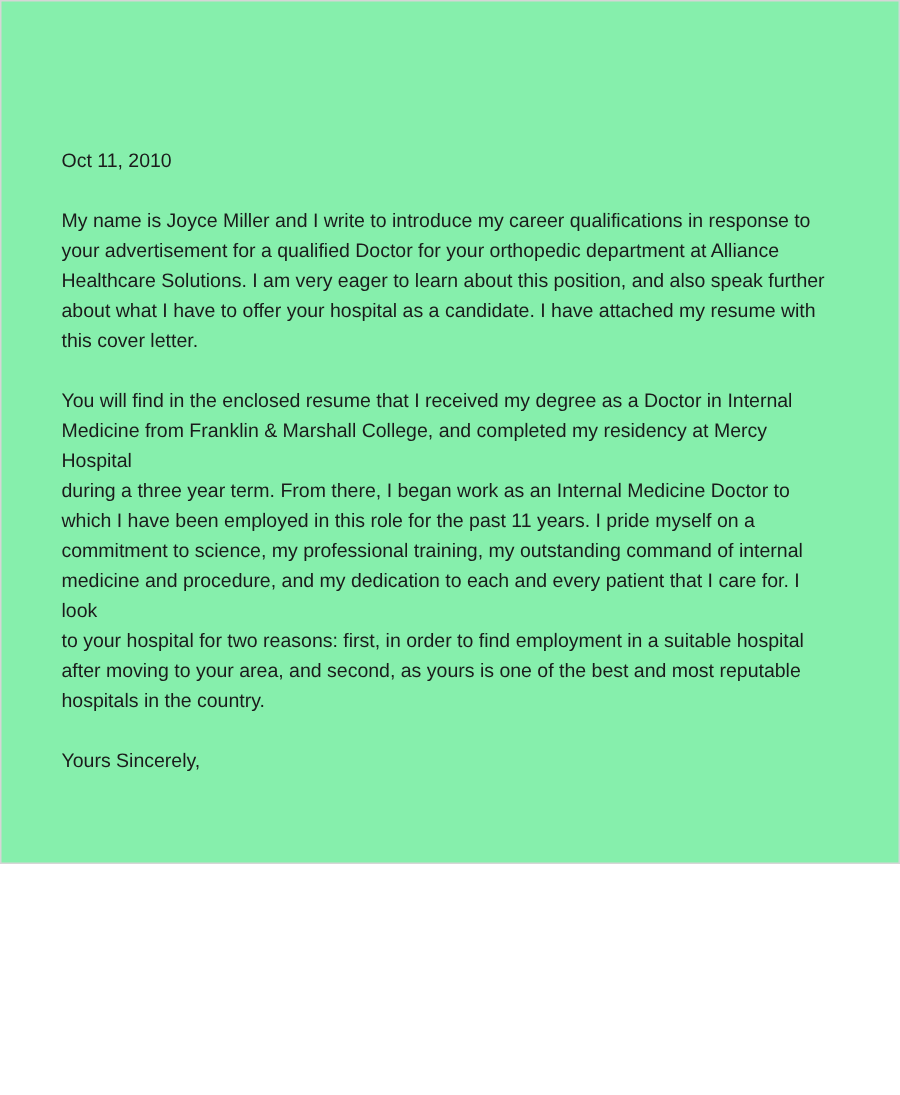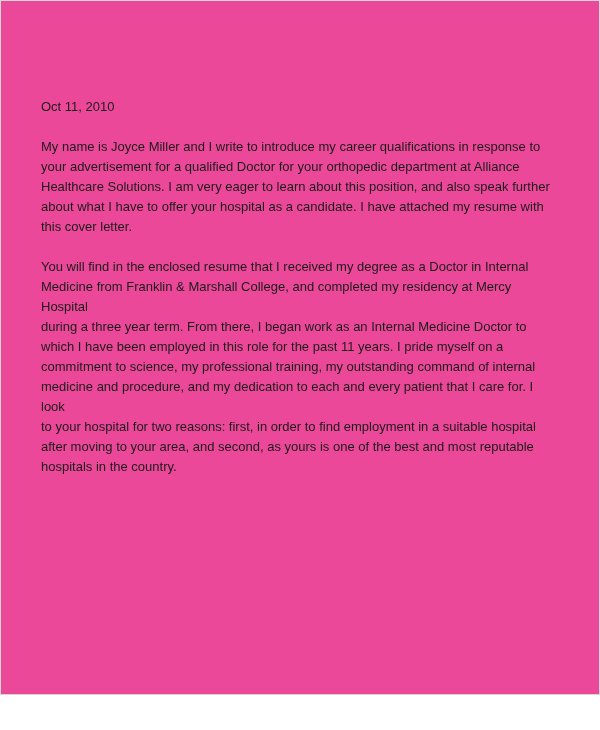--- a/index.html
+++ b/index.html
@@ -8,22 +8,22 @@
     background: #ffffff;
   }
   body {
     width: 600px;
     height: 730px;
     overflow: hidden;
   }
   .page {
     box-sizing: border-box;
     width: 600px;
-    height: 695px;
-    background: #ec4899;
+    height: 576px;
+    background: #86efac;
     border: 1px solid #d6d6d6;
   }
   .letter {
     box-sizing: border-box;
     padding: 96px 40px 0 40px;
     font-family: "Liberation Sans", sans-serif;
     font-size: 13px;
     line-height: 20px;
     color: #1b1b1b;
     letter-spacing: 0;
@@ -47,14 +47,15 @@
 this cover letter.</p>
     <p class="block">You will find in the enclosed resume that I received my degree as a Doctor in Internal
 Medicine from Franklin &amp; Marshall College, and completed my residency at Mercy Hospital
 during a three year term. From there, I began work as an Internal Medicine Doctor to
 which I have been employed in this role for the past 11 years. I pride myself on a
 commitment to science, my professional training, my outstanding command of internal
 medicine and procedure, and my dedication to each and every patient that I care for. I look
 to your hospital for two reasons: first, in order to find employment in a suitable hospital
 after moving to your area, and second, as yours is one of the best and most reputable
 hospitals in the country.</p>
+    <p class="block">Yours Sincerely,</p>
   </div>
 </div>
 
 </body></html>

